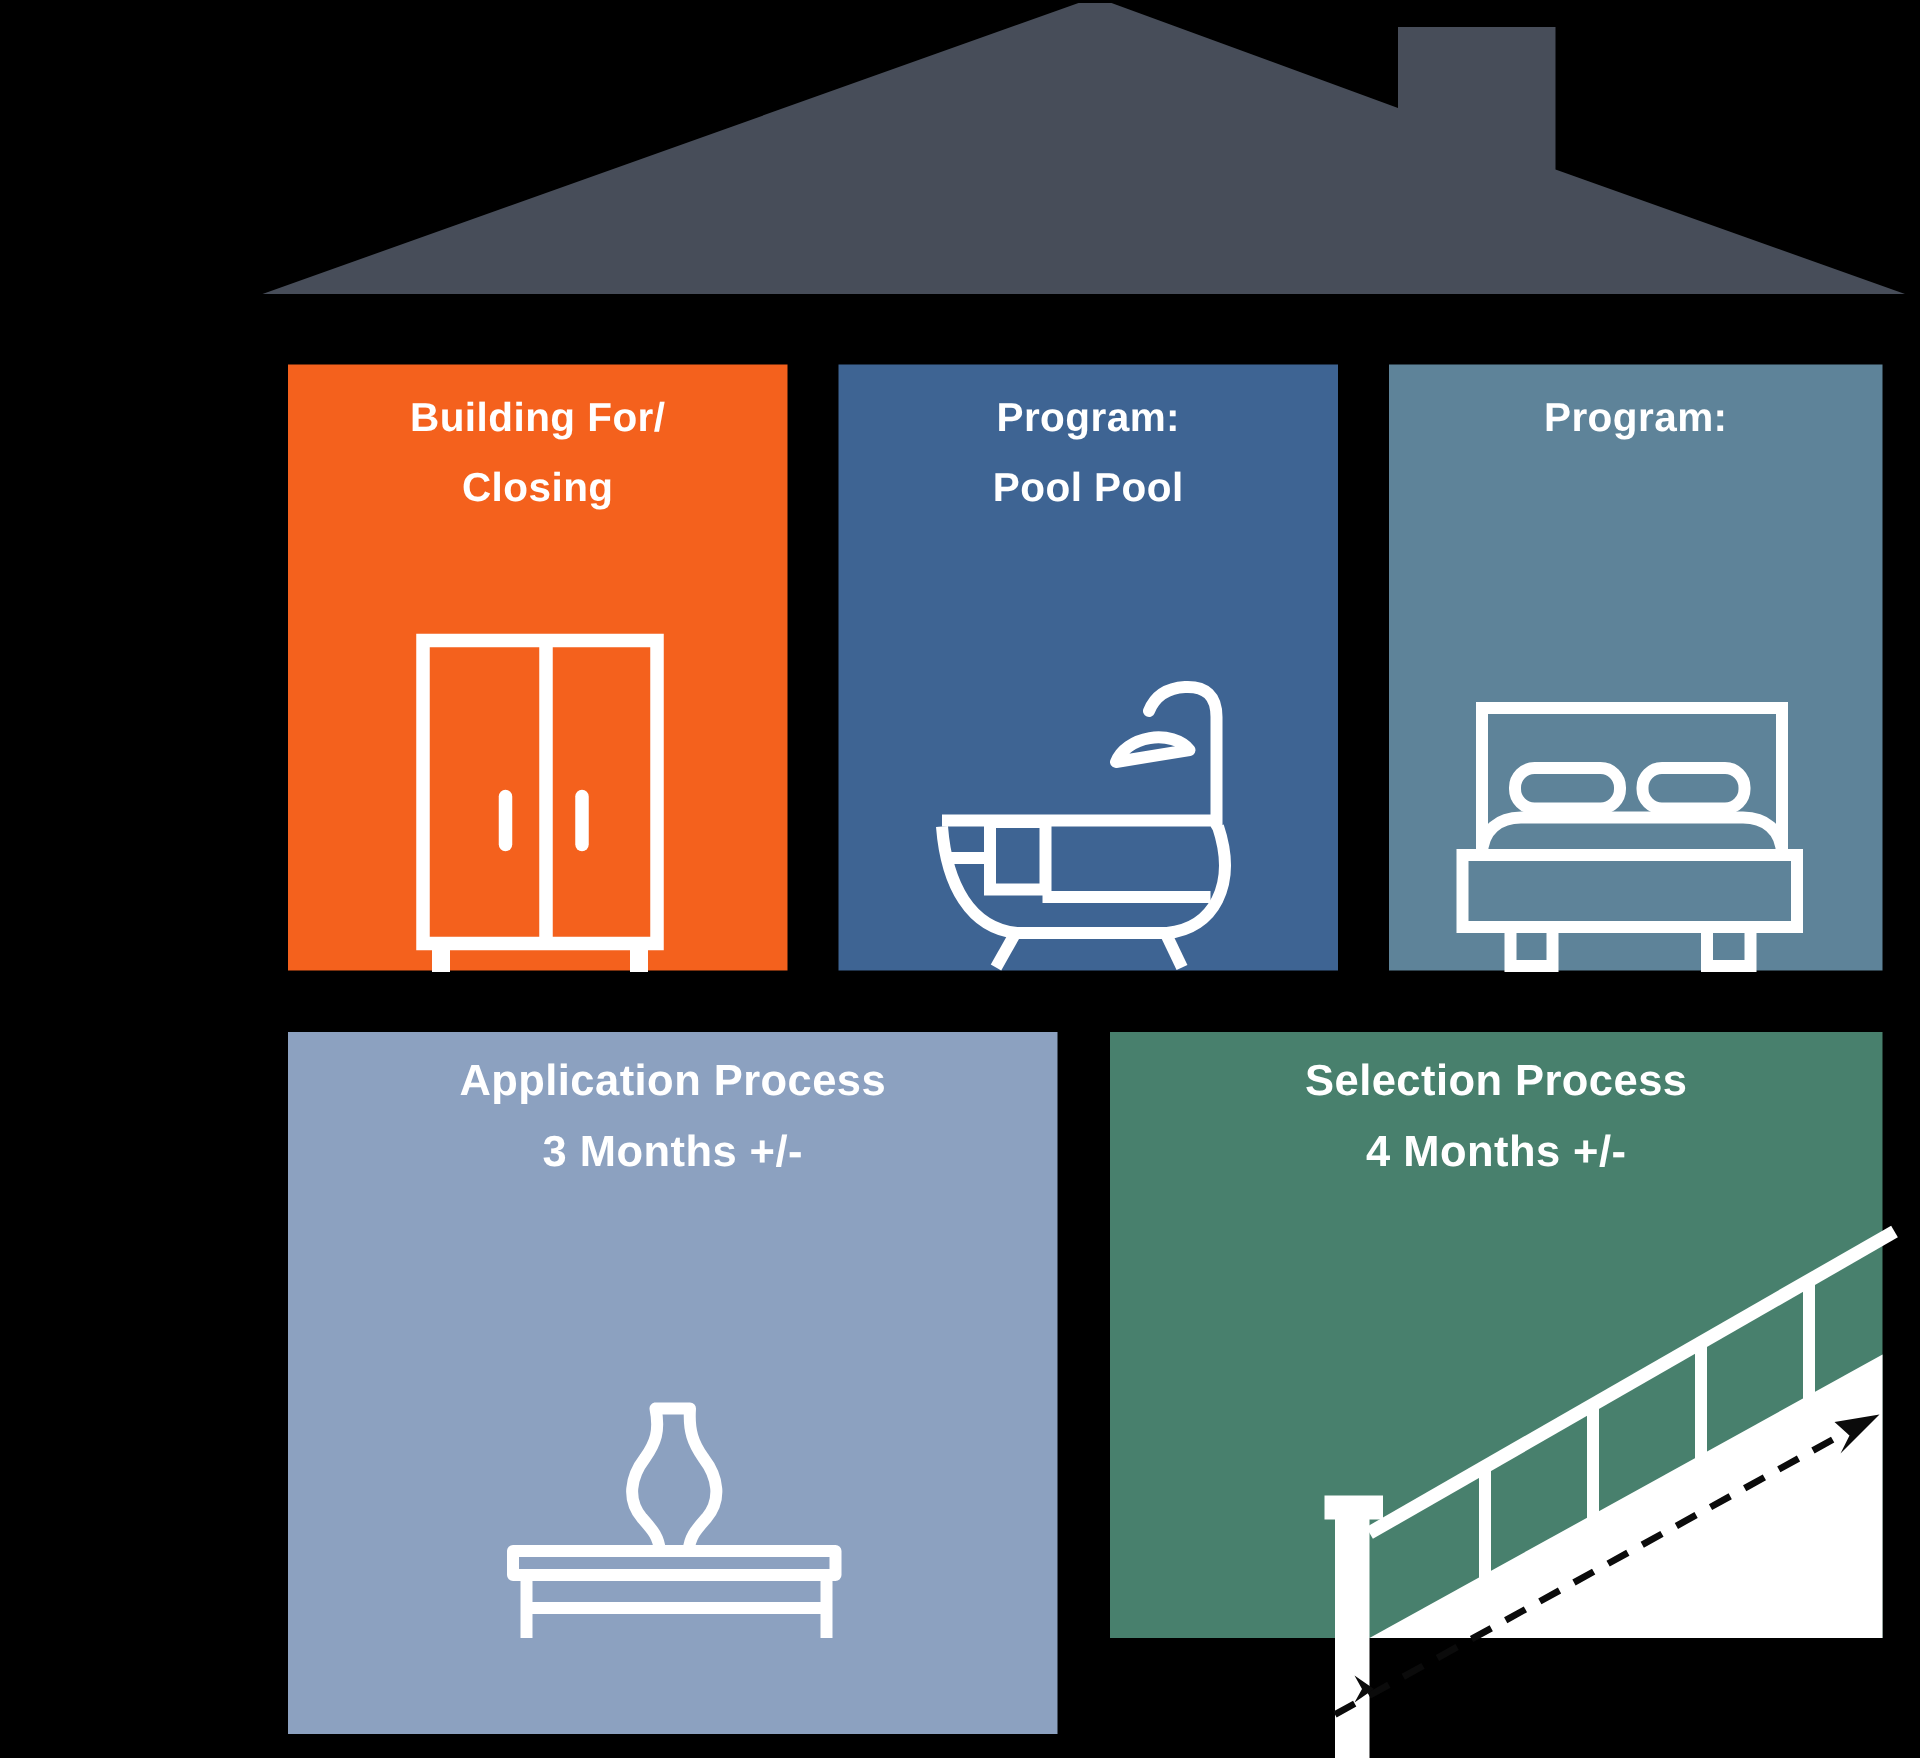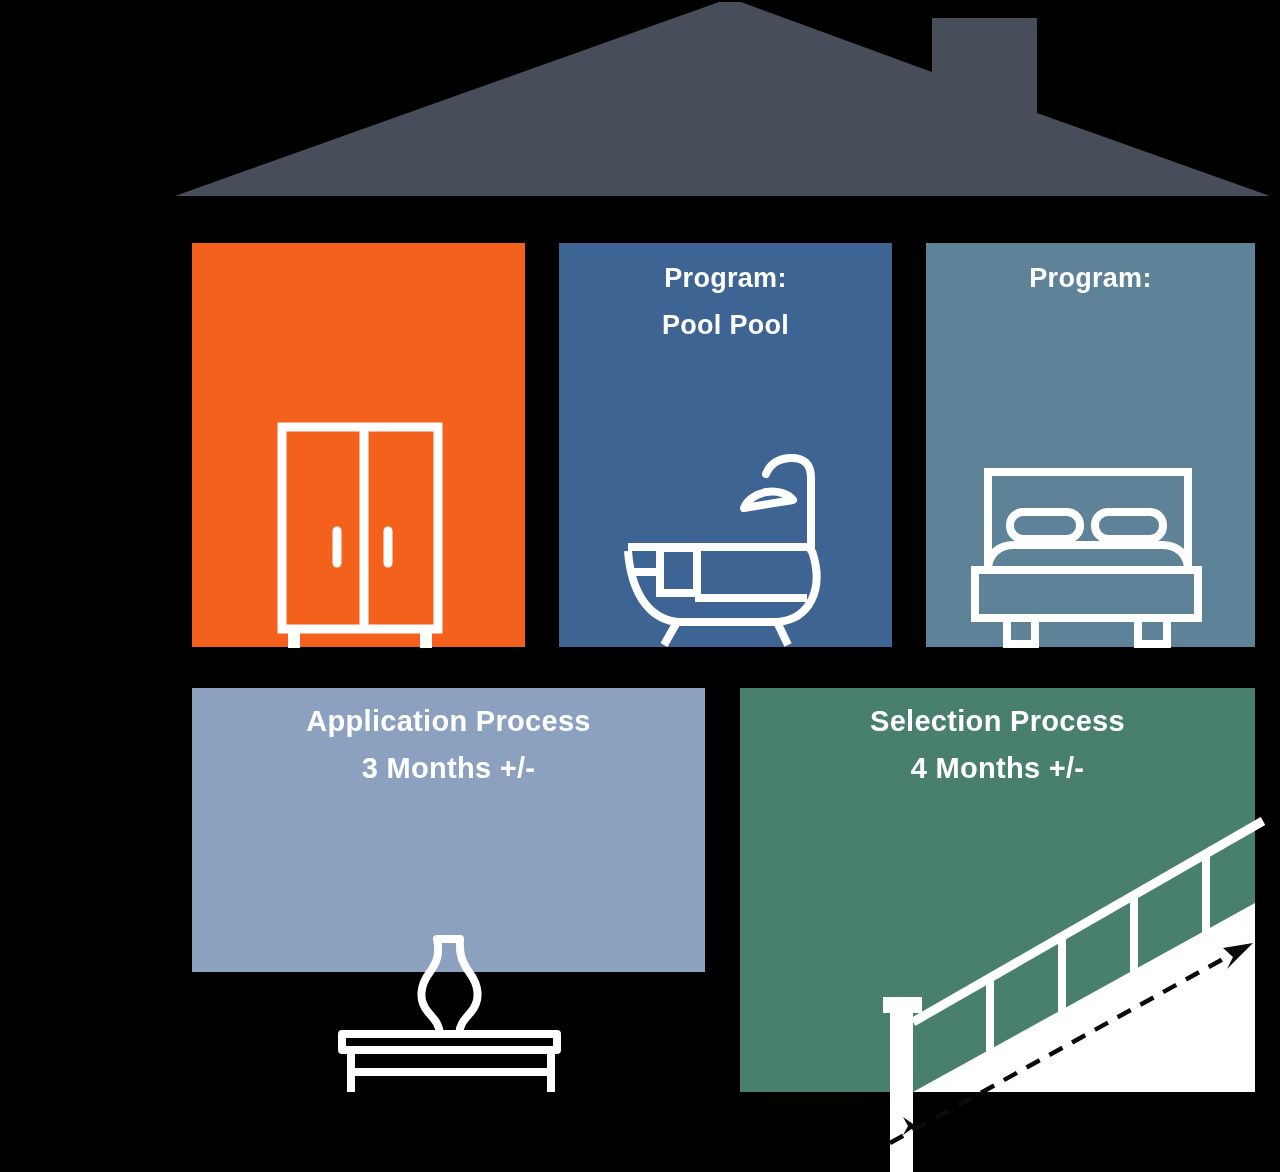--- a/index.html
+++ b/index.html
@@ -23,35 +23,37 @@
     line-height:47px;
     letter-spacing:.3px;
   }
   .row2 .card-title{font-size:29px;line-height:47px;top:10px;}
   .icon-svg{position:absolute;left:0;top:0;overflow:visible;}
   .stairs-svg{position:absolute;overflow:visible;}
   
   #card-0{left:192px;top:243px;width:333px;height:404px;}
   #card-1{left:559px;top:243px;width:333px;height:404px;}
   #card-2{left:926px;top:243px;width:329px;height:404px;}
-  #card-3{left:192px;top:688px;width:513px;height:284px;}
+  #card-3{left:192px;top:688px;width:513px;height:468px;}
   #card-4{left:740px;top:688px;width:515px;height:404px;}
   #stairs-layer{left:740px;top:688px;width:540px;height:484px;}
 </style>
 </head>
 <body>
 
 <div class="stage" style="background: rgb(0, 0, 0);">
 
   <svg class="roof-svg" width="1280" height="200" viewBox="0 0 1280 200">
     <polygon points="175,196 719,2 741,2 932,72 932,18 1037,18 1037,113 1270,196" fill="#474D59"></polygon>
   </svg>
 
   <section class="card" id="card-0" style="background: rgb(244, 97, 29);">
     <div class="card-title">
+      <div>Building For/</div>
+      <div>Closing</div>
     </div>
     <svg class="icon-svg" width="333" height="404" viewBox="0 0 333 404" fill="none" stroke="#FFFFFF">
       <rect x="90" y="184" width="156" height="202" stroke-width="9"></rect>
       <line x1="172" y1="184" x2="172" y2="386" stroke-width="9"></line>
       <line x1="145" y1="288" x2="145" y2="320" stroke-width="9" stroke-linecap="round"></line>
       <line x1="196" y1="288" x2="196" y2="320" stroke-width="9" stroke-linecap="round"></line>
       <rect x="96" y="388" width="12" height="17" fill="#FFFFFF" stroke="none"></rect>
       <rect x="228" y="388" width="12" height="17" fill="#FFFFFF" stroke="none"></rect>
     </svg>
   </section>

